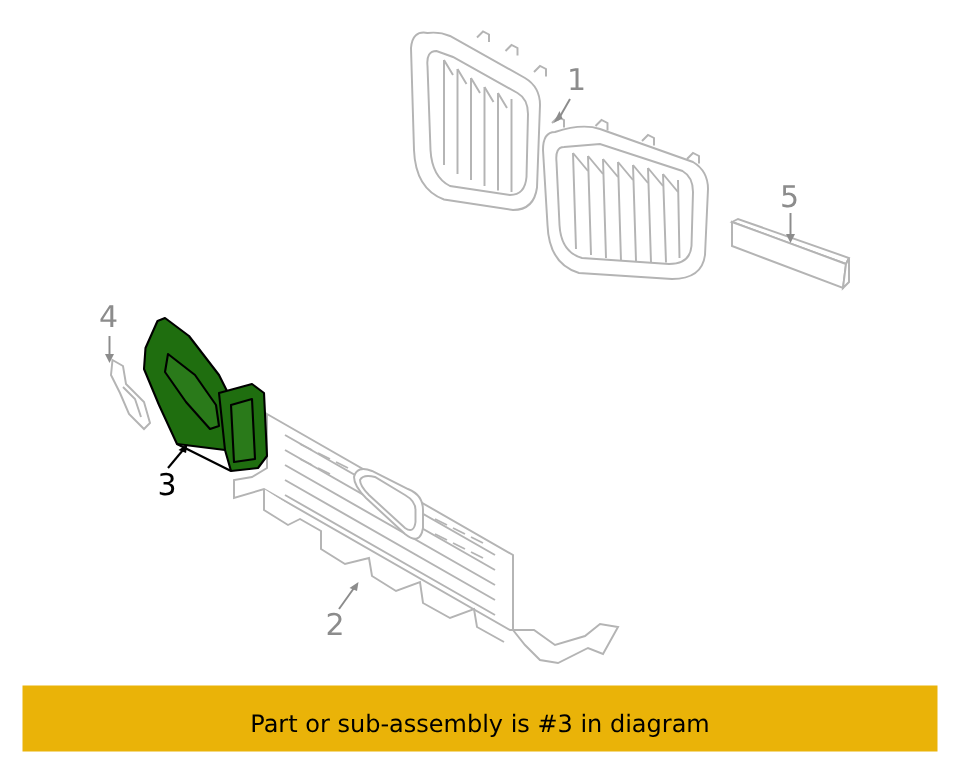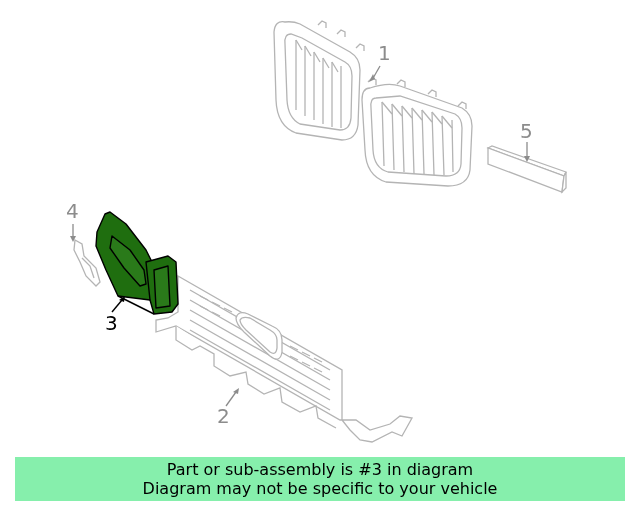--- a/index.html
+++ b/index.html
@@ -2,23 +2,23 @@
 <html><head>
 <meta charset="utf-8">
 <style>
   html, body { margin: 0; padding: 0; background: #ffffff; }
   body { width: 640px; height: 512px; position: relative; overflow: hidden; font-family: "DejaVu Sans", sans-serif; }
   #diagram { position: absolute; left: 0; top: 0; width: 640px; height: 512px; }
   .callout { font-family: "DejaVu Sans", sans-serif; font-size: 20px; fill: #8c8c8c; }
   .callout.active { fill: #000000; }
   #banner {
     position: absolute; left: 15px; top: 457px; width: 610px; height: 44px;
-    background: #86efac; color: #000000; text-align: center;
+    background: #eab308; color: #000000; text-align: center;
     font-family: "DejaVu Sans", sans-serif; font-size: 16px; line-height: 19px;
-    padding-top: 3px; box-sizing: border-box;
+    padding-top: 16px; box-sizing: border-box;
   }
   #banner div { white-space: nowrap; }
 </style>
 </head>
 <body>
 
 <svg id="diagram" viewBox="0 0 640 512" xmlns="http://www.w3.org/2000/svg">
 
   <g fill="none" stroke="#b4b4b4" stroke-width="1.3">
     <path d="M285,22 Q275,20 274,32 L276,100 Q277,126 296,133 L342,140 Q356,140 358,125 L360,70 Q360,58 350,52 L300,24 Q293,21 285,22 Z" fill="#fff"></path>
@@ -74,14 +74,13 @@
     <path d="M154,270 L168,266 L170,306 L156,308 Z" fill="#2a7a1a"></path>
     <path d="M118,296 L154,314" fill="none"></path>
   </g>
   <text class="callout active" x="105" y="330">3</text>
   <path d="M112,312 L122,300" stroke="#000" stroke-width="1.4"></path>
   <path d="M119,300 l6,-4 l-1,6 Z" fill="#000"></path>
 </svg>
 
 <div id="banner">
   <div>Part or sub-assembly is #3 in diagram</div>
-  <div>Diagram may not be specific to your vehicle</div>
 </div>
 
 </body></html>

